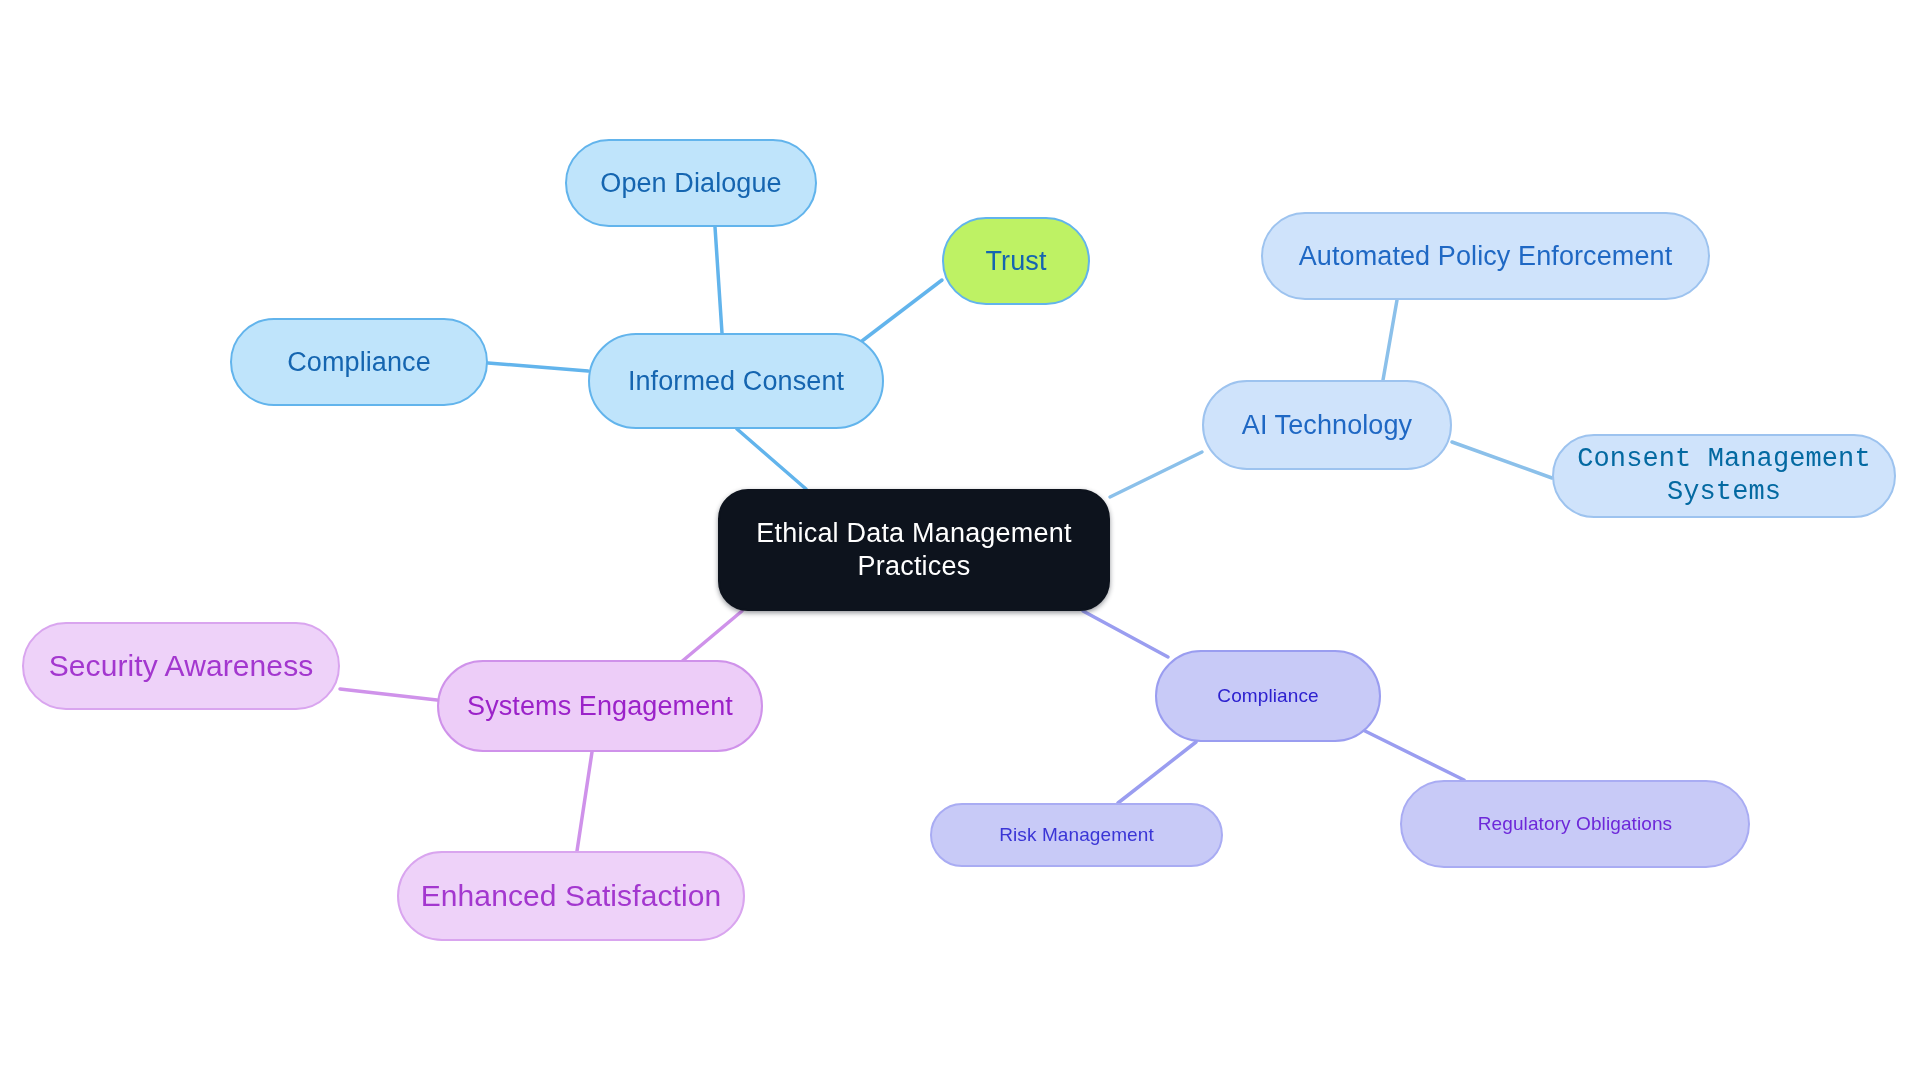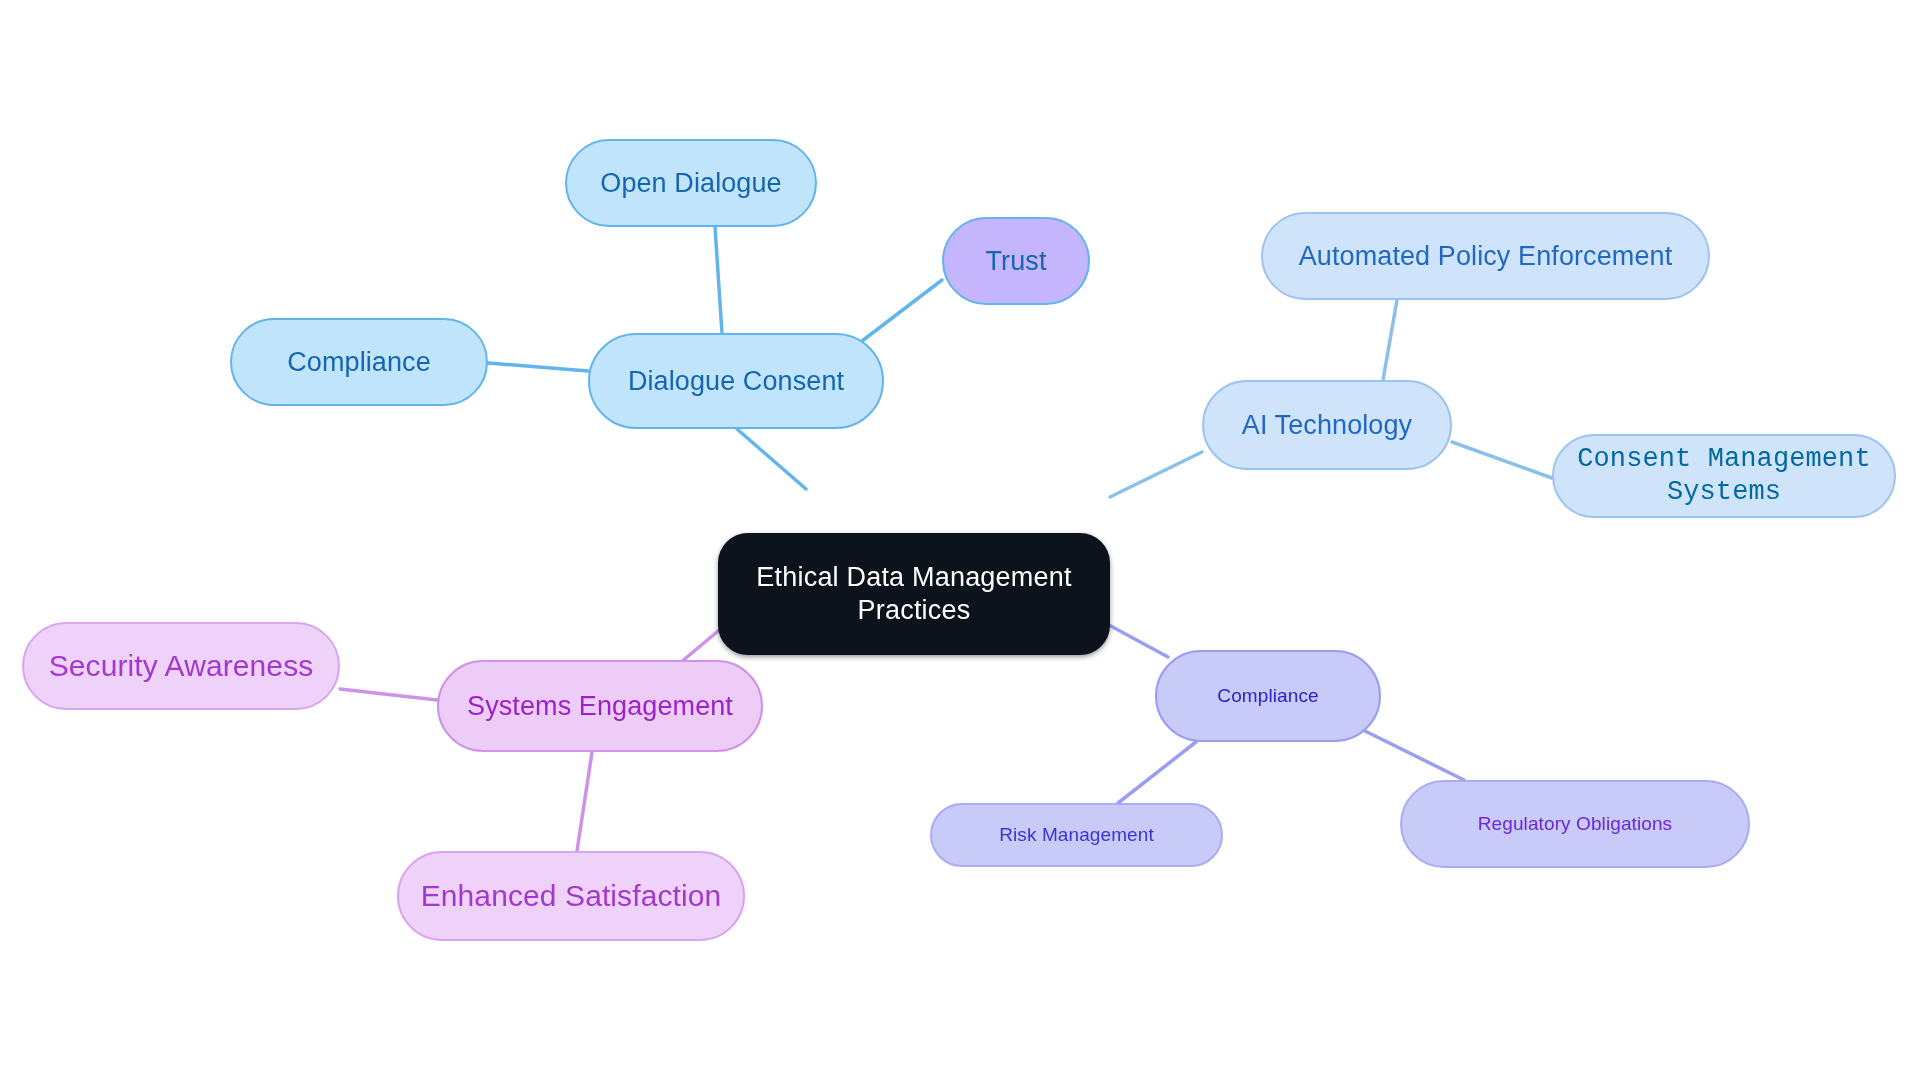--- a/index.html
+++ b/index.html
@@ -96,25 +96,25 @@
       <line x1="1383" y1="380" x2="1397" y2="300" stroke="#8bc0ea" stroke-width="3.5" stroke-linecap="round"></line>
       <line x1="1452" y1="442" x2="1552" y2="478" stroke="#8bc0ea" stroke-width="3.5" stroke-linecap="round"></line>
       <line x1="1083" y1="611" x2="1168" y2="657" stroke="#9a9df0" stroke-width="3.5" stroke-linecap="round"></line>
       <line x1="1196" y1="742" x2="1118" y2="803" stroke="#9a9df0" stroke-width="3.5" stroke-linecap="round"></line>
       <line x1="1363" y1="730" x2="1464" y2="780" stroke="#9a9df0" stroke-width="3.5" stroke-linecap="round"></line>
       <line x1="742" y1="611" x2="680" y2="663" stroke="#cf92ea" stroke-width="3.5" stroke-linecap="round"></line>
       <line x1="437" y1="700" x2="340" y2="689" stroke="#cf92ea" stroke-width="3.5" stroke-linecap="round"></line>
       <line x1="592" y1="752" x2="577" y2="851" stroke="#cf92ea" stroke-width="3.5" stroke-linecap="round"></line>
     </svg>
   <div id="nodes">
-      <div class="node node-root" style="left: 718px; top: 489px; width: 392px; height: 122px; background: rgb(13, 19, 29); color: rgb(255, 255, 255); margin-top: 44px;"><span>Ethical Data Management
+      <div class="node node-root" style="left: 718px; top: 489px; width: 392px; height: 122px; background: rgb(13, 19, 29); color: rgb(255, 255, 255);"><span>Ethical Data Management
 Practices</span></div>
-      <div class="node node-blue" style="left: 588px; top: 333px; width: 296px; height: 96px; background: rgb(191, 228, 251); border-color: rgb(98, 180, 236); color: rgb(21, 101, 176);"><span>Dialogue Consent</span></div>
+      <div class="node node-blue" style="left: 588px; top: 333px; width: 296px; height: 96px; background: rgb(191, 228, 251); border-color: rgb(98, 180, 236); color: rgb(21, 101, 176);"><span>Informed Consent</span></div>
       <div class="node node-blue" style="left: 565px; top: 139px; width: 252px; height: 88px; background: rgb(191, 228, 251); border-color: rgb(98, 180, 236); color: rgb(21, 101, 176);"><span>Open Dialogue</span></div>
-      <div class="node node-blue" style="left: 942px; top: 217px; width: 148px; height: 88px; background: #c4b5fd; border-color: rgb(98, 180, 236); color: rgb(21, 101, 176);"><span>Trust</span></div>
+      <div class="node node-blue" style="left: 942px; top: 217px; width: 148px; height: 88px; background: #bef264; border-color: rgb(98, 180, 236); color: rgb(21, 101, 176);"><span>Trust</span></div>
       <div class="node node-blue" style="left: 230px; top: 318px; width: 258px; height: 88px; background: rgb(191, 228, 251); border-color: rgb(98, 180, 236); color: rgb(21, 101, 176);"><span>Compliance</span></div>
       <div class="node node-blue-soft" style="left: 1202px; top: 380px; width: 250px; height: 90px; background: rgb(207, 227, 251); border-color: rgb(157, 195, 239); color: rgb(31, 104, 196);"><span>AI Technology</span></div>
       <div class="node node-blue-soft" style="left: 1261px; top: 212px; width: 449px; height: 88px; background: rgb(207, 227, 251); border-color: rgb(157, 195, 239); color: rgb(31, 104, 196);"><span>Automated Policy Enforcement</span></div>
       <div class="node node-blue-soft" style="left: 1552px; top: 434px; width: 344px; height: 84px; background: rgb(207, 227, 251); border-color: rgb(157, 195, 239); color: #0369a1; font-family: Liberation Mono, monospace;"><span>Consent Management
 Systems</span></div>
       <div class="node node-violet" style="left: 1155px; top: 650px; width: 226px; height: 92px; background: rgb(200, 202, 247); border-color: rgb(154, 157, 240); color: rgb(45, 33, 207);"><span>Compliance</span></div>
       <div class="node node-violet" style="left: 930px; top: 803px; width: 293px; height: 64px; background: rgb(200, 202, 247); border-color: rgb(169, 172, 243); color: rgb(58, 53, 214);"><span>Risk Management</span></div>
       <div class="node node-violet" style="left: 1400px; top: 780px; width: 350px; height: 88px; background: rgb(200, 202, 247); border-color: rgb(169, 172, 243); color: #6d28d9;"><span>Regulatory Obligations</span></div>
       <div class="node node-pink" style="left: 437px; top: 660px; width: 326px; height: 92px; background: rgb(237, 205, 248); border-color: rgb(207, 146, 234); color: rgb(155, 34, 201);"><span>Systems Engagement</span></div>
       <div class="node node-pink-soft" style="left: 22px; top: 622px; width: 318px; height: 88px; background: rgb(238, 210, 249); border-color: rgb(217, 165, 239); color: rgb(163, 55, 207);"><span>Security Awareness</span></div>

